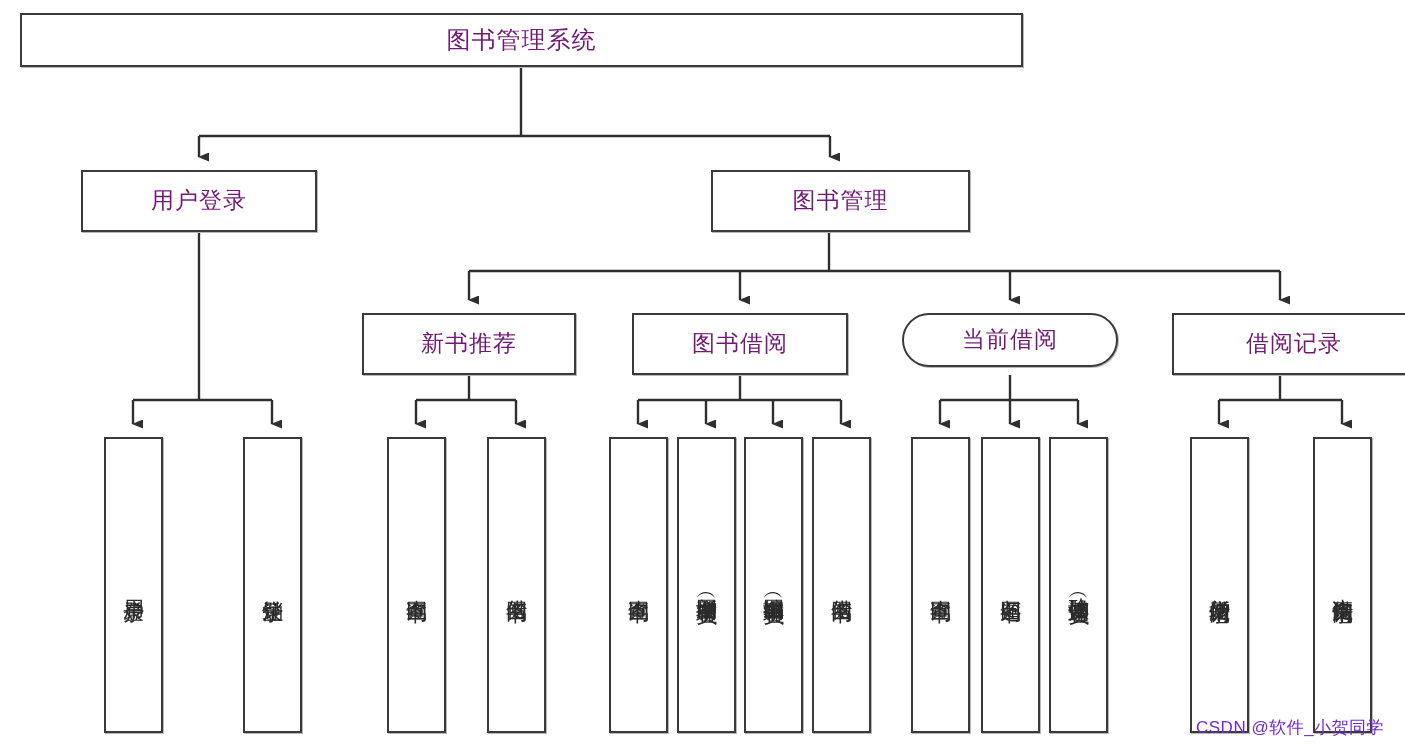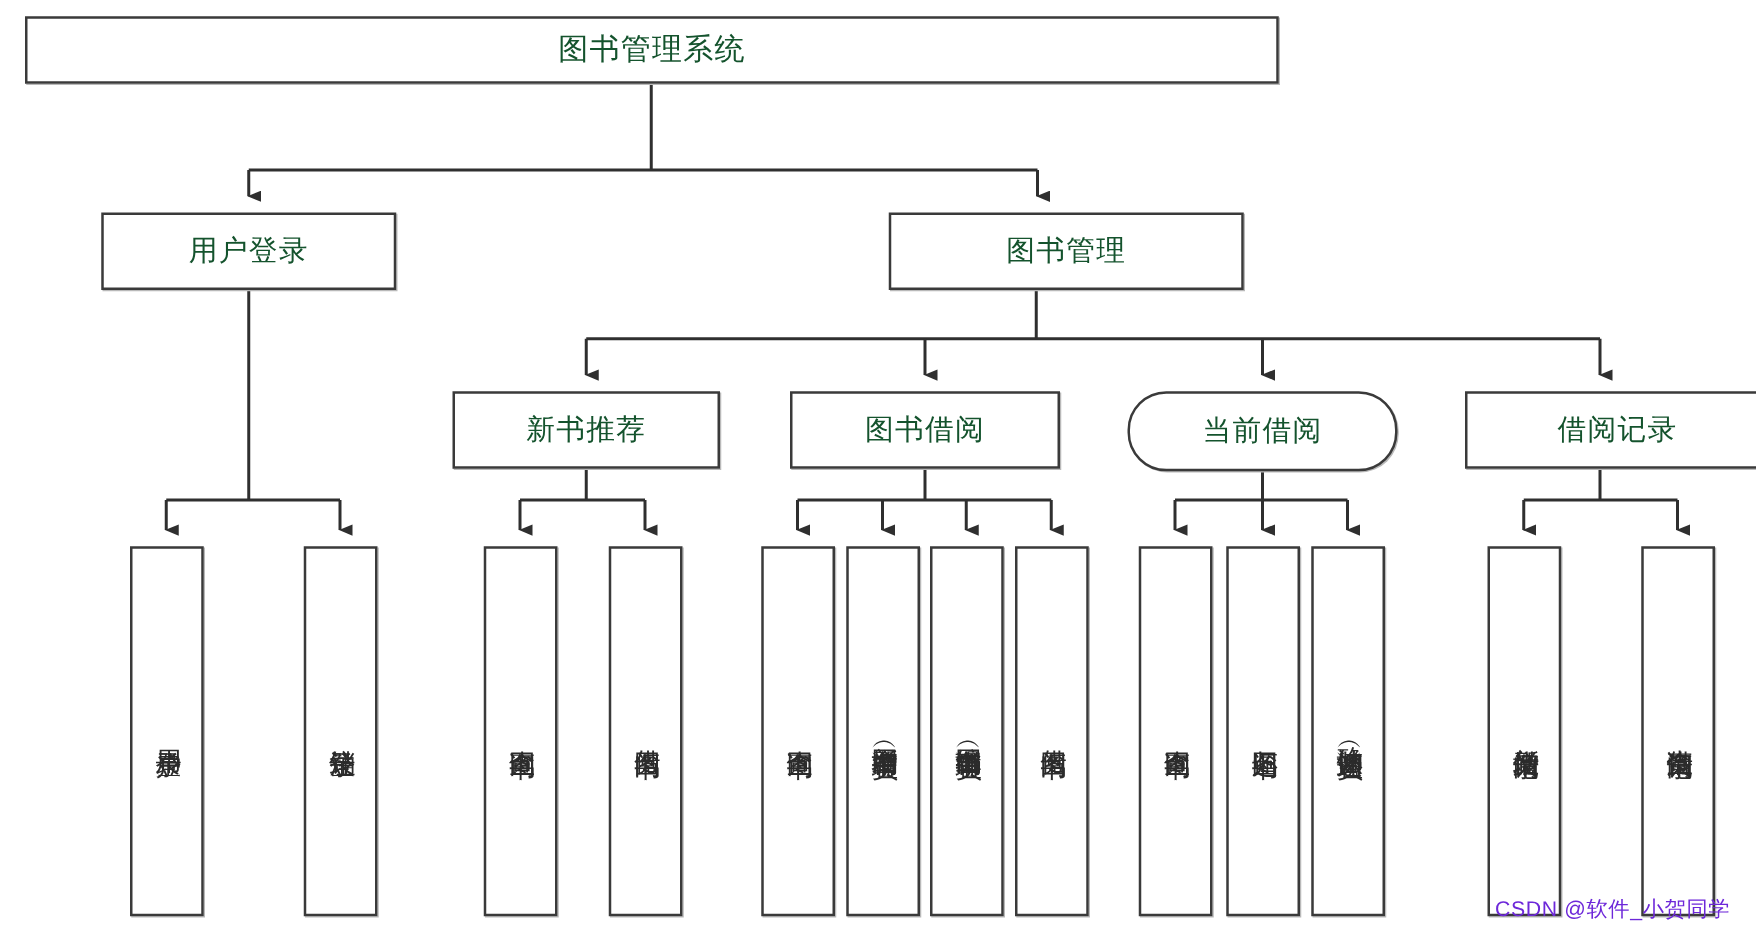--- a/index.html
+++ b/index.html
@@ -34,21 +34,21 @@
     background: #ffffff;
     border: 2px solid #3a3a3a;
     box-shadow: 1px 1px 0 #b9b9b9;
     display: flex;
     align-items: center;
     justify-content: center;
     overflow: hidden;
   }
   .node-label-h {
     font-size: 23px;
-    color: #14532d;
+    color: #701a75;
     line-height: 1.1;
     letter-spacing: 1px;
     white-space: nowrap;
     text-align: center;
   }
   .node-label-v {
     font-size: 21px;
     color: #2b2b2b;
     line-height: 1.08;
     letter-spacing: 1px;
@@ -123,31 +123,31 @@
     </g>
   </svg>
 
   <div class="node-box root-box" style="left: 20px; top: 13px; width: 1003px; height: 54px; border-color: rgb(58, 58, 58); background: rgb(255, 255, 255);">
     <span class="node-label-h">图书管理系统</span>
   </div>
 
   <div class="node-box" style="left: 81px; top: 170px; width: 236px; height: 62px; border-color: rgb(58, 58, 58); background: rgb(255, 255, 255);">
     <span class="node-label-h">用户登录</span>
   </div>
-  <div class="node-box" style="left: 711px; top: 170px; width: 284px; height: 62px; border-color: rgb(58, 58, 58); background: rgb(255, 255, 255);">
+  <div class="node-box" style="left: 711px; top: 170px; width: 259px; height: 62px; border-color: rgb(58, 58, 58); background: rgb(255, 255, 255);">
     <span class="node-label-h">图书管理</span>
   </div>
 
   <div class="node-box" style="left: 362px; top: 313px; width: 214px; height: 62px; border-color: rgb(58, 58, 58); background: rgb(255, 255, 255);">
     <span class="node-label-h">新书推荐</span>
   </div>
   <div class="node-box" style="left: 632px; top: 313px; width: 216px; height: 62px; border-color: rgb(58, 58, 58); background: rgb(255, 255, 255);">
     <span class="node-label-h">图书借阅</span>
   </div>
-  <div class="node-box" style="left: 902px; top: 313px; width: 216px; height: 64px; border-color: rgb(58, 58, 58); background: rgb(255, 255, 255); border-radius: 31px;">
+  <div class="node-box" style="left: 902px; top: 313px; width: 216px; height: 54px; border-color: rgb(58, 58, 58); background: rgb(255, 255, 255); border-radius: 31px;">
     <span class="node-label-h">当前借阅</span>
   </div>
   <div class="node-box" style="left: 1172px; top: 313px; width: 244px; height: 62px; border-color: rgb(58, 58, 58); background: rgb(255, 255, 255);">
     <span class="node-label-h">借阅记录</span>
   </div>
 
   <div class="node-box" style="left: 104px; top: 437px; width: 59px; height: 296px; border-color: rgb(58, 58, 58); background: rgb(255, 255, 255);">
     <span class="node-label-v">用户登录</span>
   </div>
   <div class="node-box" style="left: 243px; top: 437px; width: 59px; height: 296px; border-color: rgb(58, 58, 58); background: rgb(255, 255, 255);">

